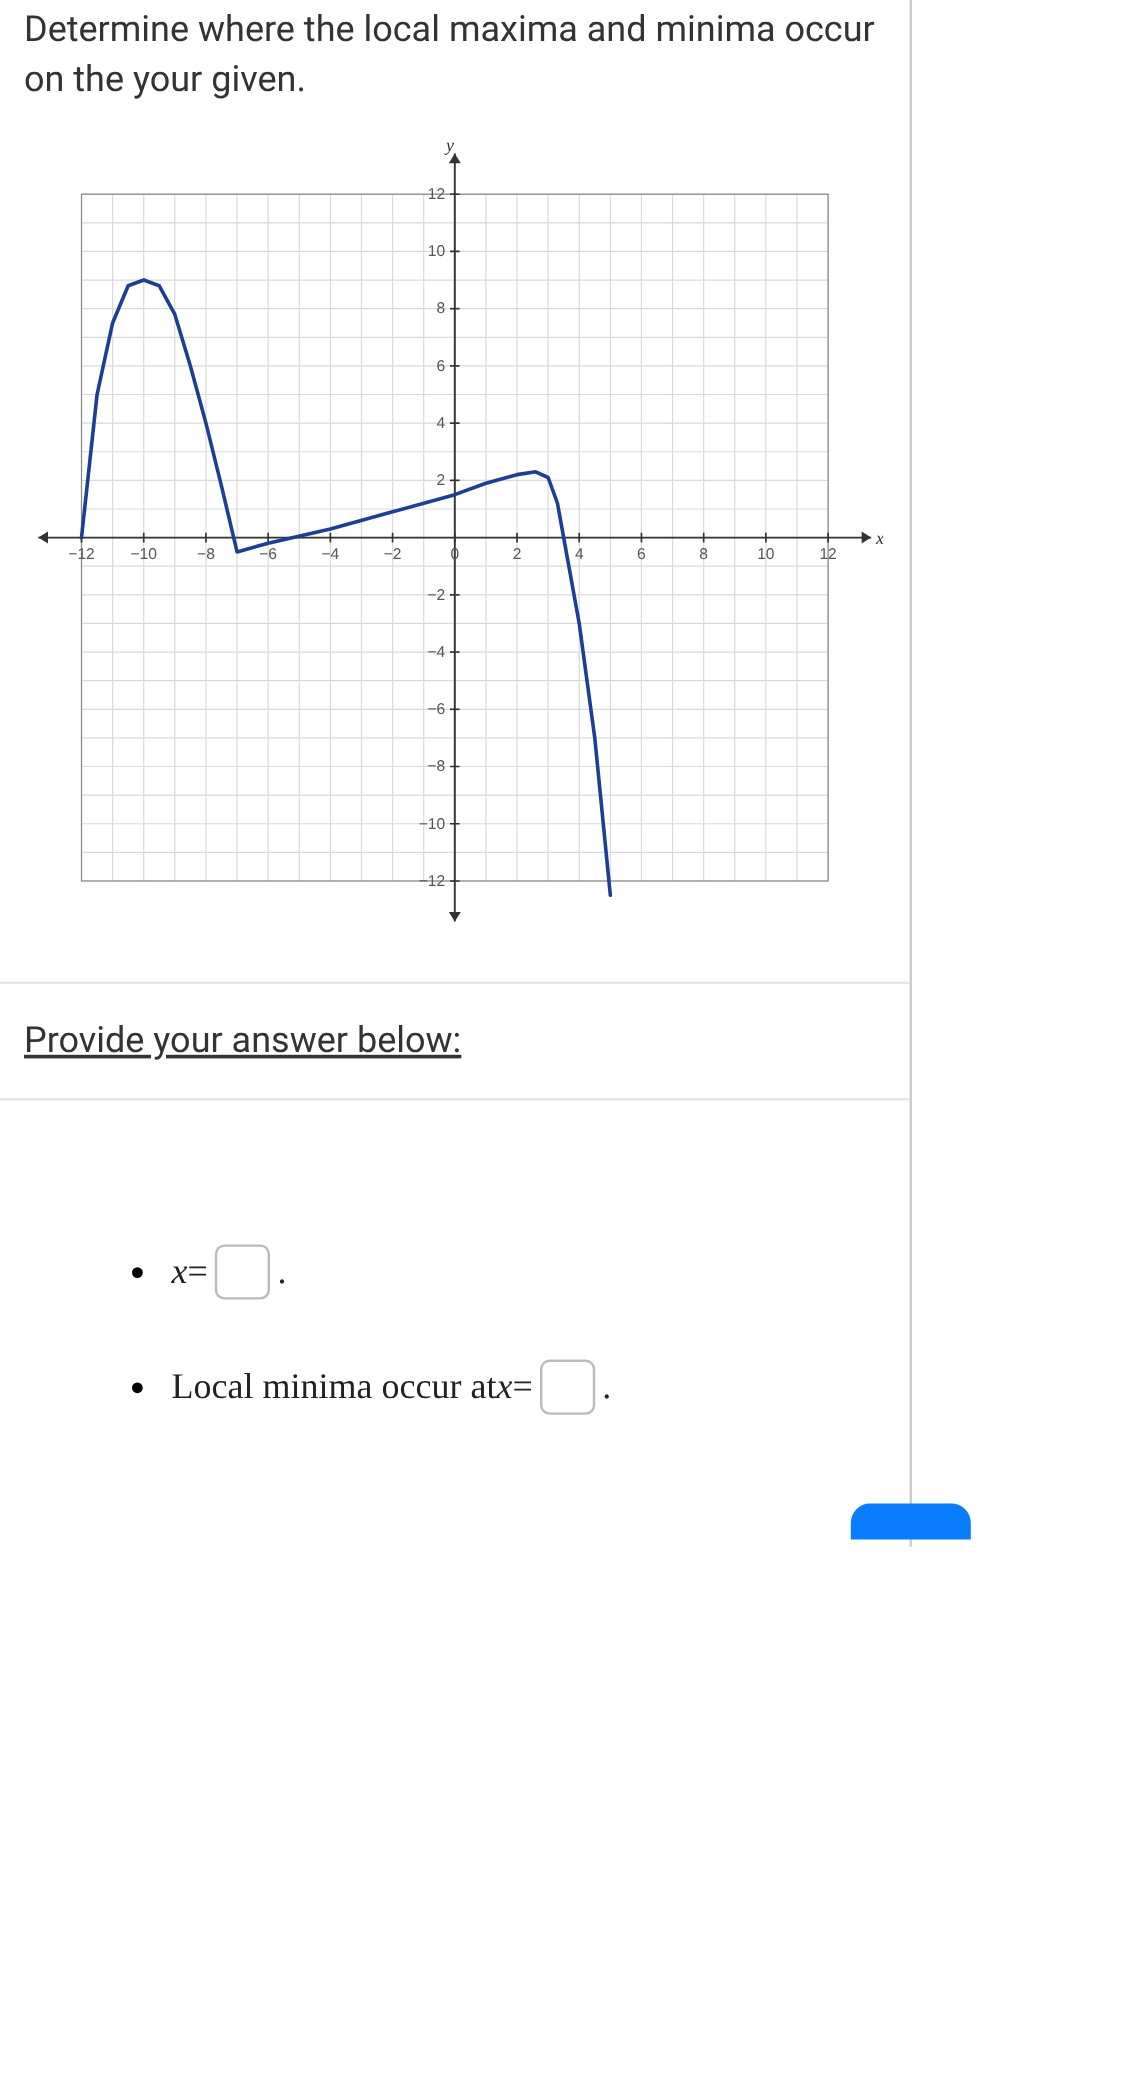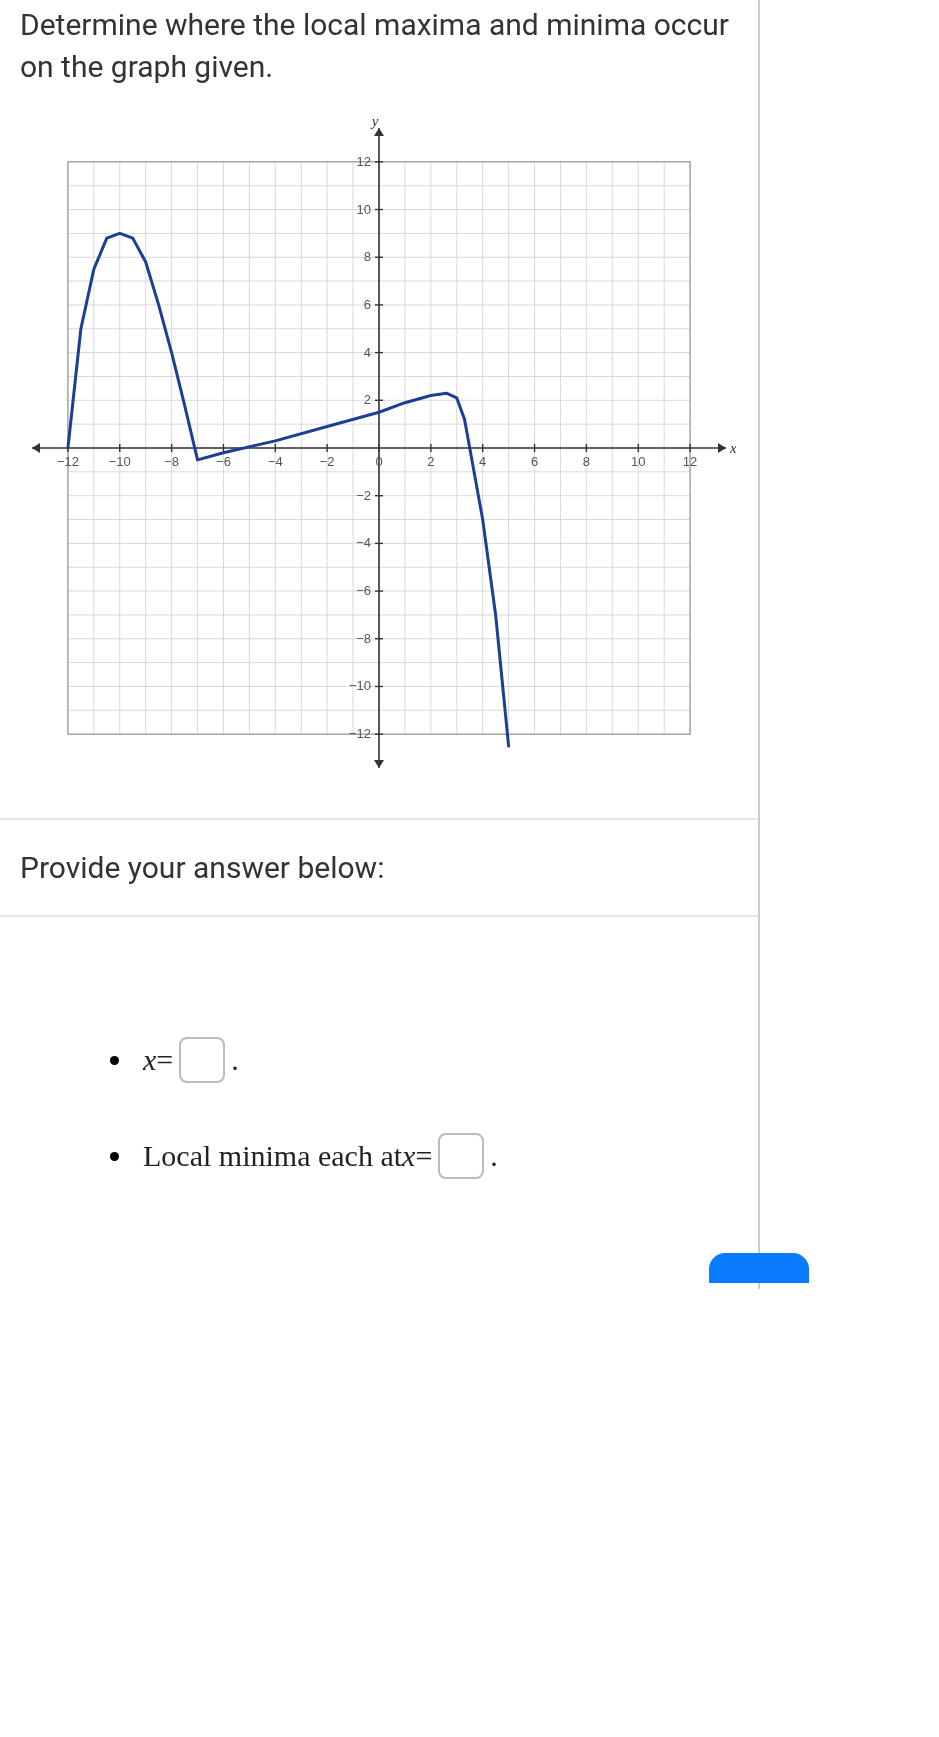--- a/index.html
+++ b/index.html
@@ -28,20 +28,21 @@
   }
   .divider {
     border: none;
     border-top: 2px solid #e5e5e5;
     margin: 0 -20px;
   }
   .prompt-text {
     font-size: 30px;
     color: #333;
     padding: 30px 0 30px 0;
+    text-decoration: underline;
   }
   .chart-wrap {
     width: 714px;
     height: 660px;
     margin: 10px auto 40px auto;
     position: relative;
   }
   .answer-area {
     padding: 120px 0 0 90px;
     font-family: "Times New Roman", Times, serif;
@@ -91,21 +92,21 @@
     height: 30px;
     background: #0a7cff;
     border-radius: 16px 16px 0 0;
   }
 </style>
 </head>
 <body>
 
 <div class="container">
 
-  <div class="question-text">Determine where the local maxima and minima occur on the graph given.</div>
+  <div class="question-text">Determine where the local maxima and minima occur on the your given.</div>
 
   <div class="chart-wrap">
     <svg id="chart-svg" width="714" height="660" viewBox="0 0 714 660">
         <line x1="45.92307692307692" y1="616.1538461538462" x2="45.92307692307692" y2="43.84615384615381" stroke="#d9d9d9" stroke-width="1"></line>
         <line x1="71.84615384615384" y1="616.1538461538462" x2="71.84615384615384" y2="43.84615384615381" stroke="#d9d9d9" stroke-width="1"></line>
         <line x1="97.76923076923077" y1="616.1538461538462" x2="97.76923076923077" y2="43.84615384615381" stroke="#d9d9d9" stroke-width="1"></line>
         <line x1="123.6923076923077" y1="616.1538461538462" x2="123.6923076923077" y2="43.84615384615381" stroke="#d9d9d9" stroke-width="1"></line>
         <line x1="149.6153846153846" y1="616.1538461538462" x2="149.6153846153846" y2="43.84615384615381" stroke="#d9d9d9" stroke-width="1"></line>
         <line x1="175.53846153846155" y1="616.1538461538462" x2="175.53846153846155" y2="43.84615384615381" stroke="#d9d9d9" stroke-width="1"></line>
         <line x1="201.46153846153845" y1="616.1538461538462" x2="201.46153846153845" y2="43.84615384615381" stroke="#d9d9d9" stroke-width="1"></line>
@@ -225,21 +226,21 @@
   <div class="answer-area">
     <div class="answer-line">
       <span class="bullet"></span>
       <span class="math-var">x</span>
       <span> = </span>
       <input type="text" class="answer-box" value="" style="">
       <span>.</span>
     </div>
     <div class="answer-line">
       <span class="bullet"></span>
-      <span>Local minima each at </span>
+      <span>Local minima occur at </span>
       <span class="math-var">x</span>
       <span> = </span>
       <input type="text" class="answer-box" value="" style="">
       <span>.</span>
     </div>
   </div>
 
 </div>
 
 <div class="scroll-thumb"></div>

